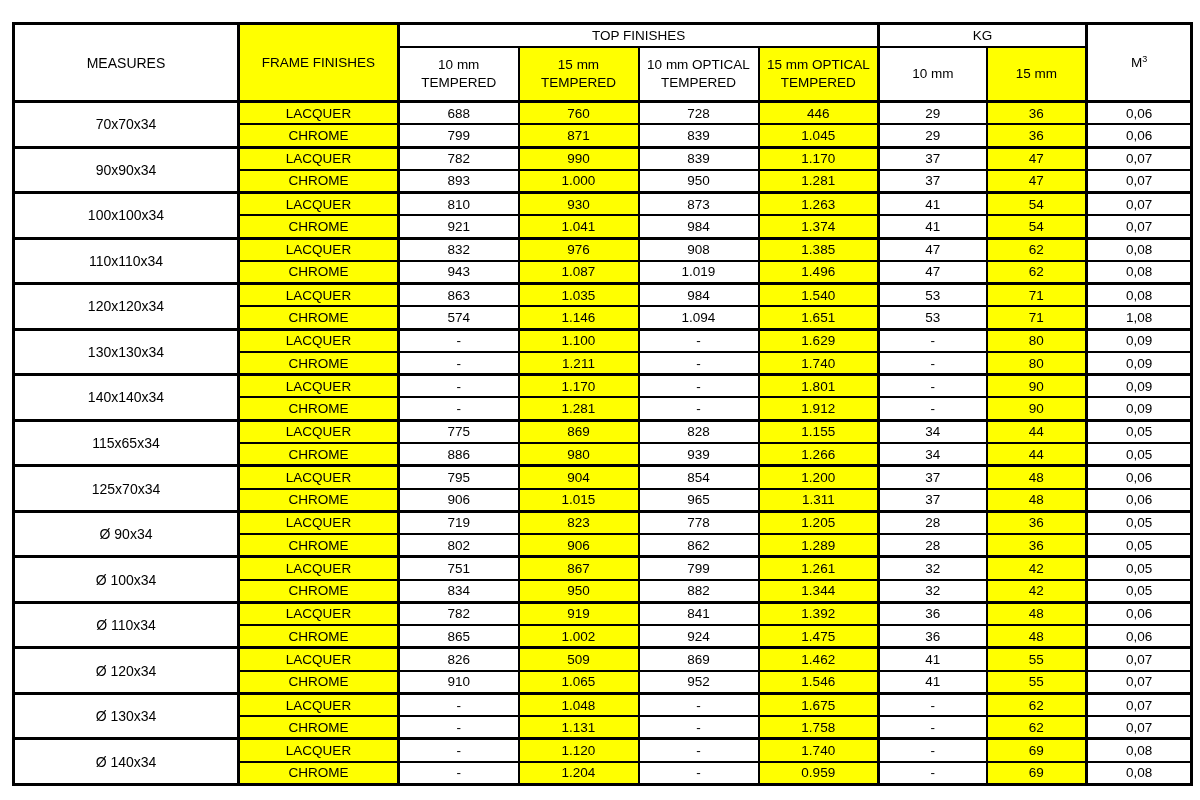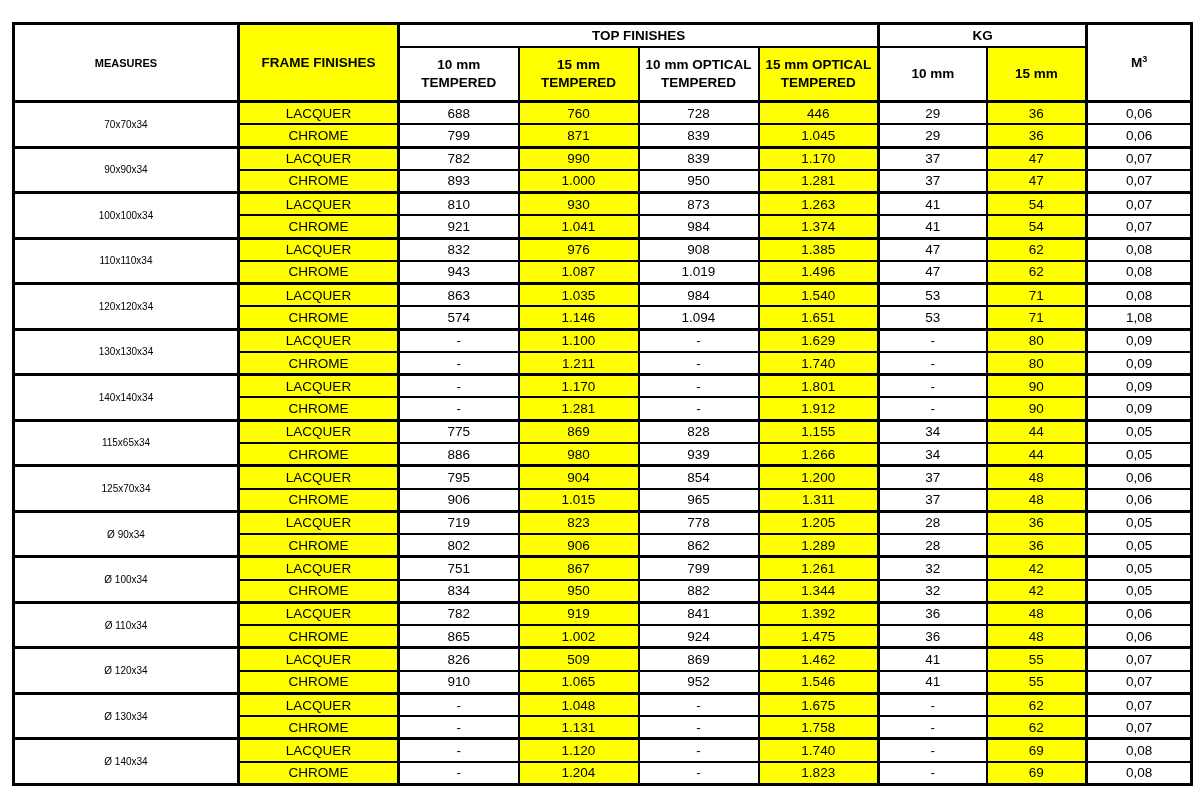--- a/index.html
+++ b/index.html
@@ -17,23 +17,23 @@
     border: 3px solid #000;
   }
   th, td {
     border: 2px solid #000;
     text-align: center;
     vertical-align: middle;
     padding: 0;
     overflow: hidden;
     background: #ffffff;
   }
-  th { font-weight: bold; font-size: 13.5px; }
+  th { font-weight: normal; font-size: 13.5px; }
   td { font-size: 13.5px; font-weight: normal; }
-  td.measure { font-size: 10px; }
+  td.measure { font-size: 14px; }
   .yellow { background: #FFFF00; }
   .bl-thick { border-left-width: 3px; }
   .bt-thick { border-top-width: 3px; }
   .subhead { white-space: pre-line; line-height: 1.35; }
   tr.head1 { height: 23px; }
   tr.head2 { height: 55px; }
   tr.data  { height: 22.77px; }
   sup { font-size: 9px; line-height: 0; }
 </style>
 </head>
@@ -47,21 +47,21 @@
       <col style="width:120px">
       <col style="width:120px">
       <col style="width:120px">
       <col style="width:120px">
       <col style="width:108px">
       <col style="width:100px">
       <col style="width:105px">
     </colgroup>
     <thead>
       <tr class="head1">
-        <th rowspan="2" style="font-size:11px">MEASURES</th>
+        <th rowspan="2" style="font-size:14px">MEASURES</th>
         <th rowspan="2" class="yellow bl-thick">FRAME FINISHES</th>
         <th colspan="4" class="bl-thick">TOP FINISHES</th>
         <th colspan="2" class="bl-thick">KG</th>
         <th rowspan="2" class="bl-thick"><span>M</span><sup>3</sup></th>
       </tr>
       <tr class="head2">
         <th class="subhead bl-thick">10 mm
 TEMPERED</th>
         <th class="subhead yellow">15 mm
 TEMPERED</th>
@@ -377,20 +377,20 @@
           <td class="yellow bt-thick">1.740</td>
           <td class="bl-thick bt-thick">-</td>
           <td class="yellow bt-thick">69</td>
           <td class="bl-thick bt-thick">0,08</td>
         </tr>
         <tr class="data">
           <td class="yellow bl-thick">CHROME</td>
           <td class="bl-thick ">-</td>
           <td class="yellow ">1.204</td>
           <td class="">-</td>
-          <td class="yellow ">1.823</td>
+          <td class="yellow ">0.959</td>
           <td class="bl-thick ">-</td>
           <td class="yellow ">69</td>
           <td class="bl-thick ">0,08</td>
         </tr>
       </tbody>
   </table>
 </div>
 
 </body></html>

